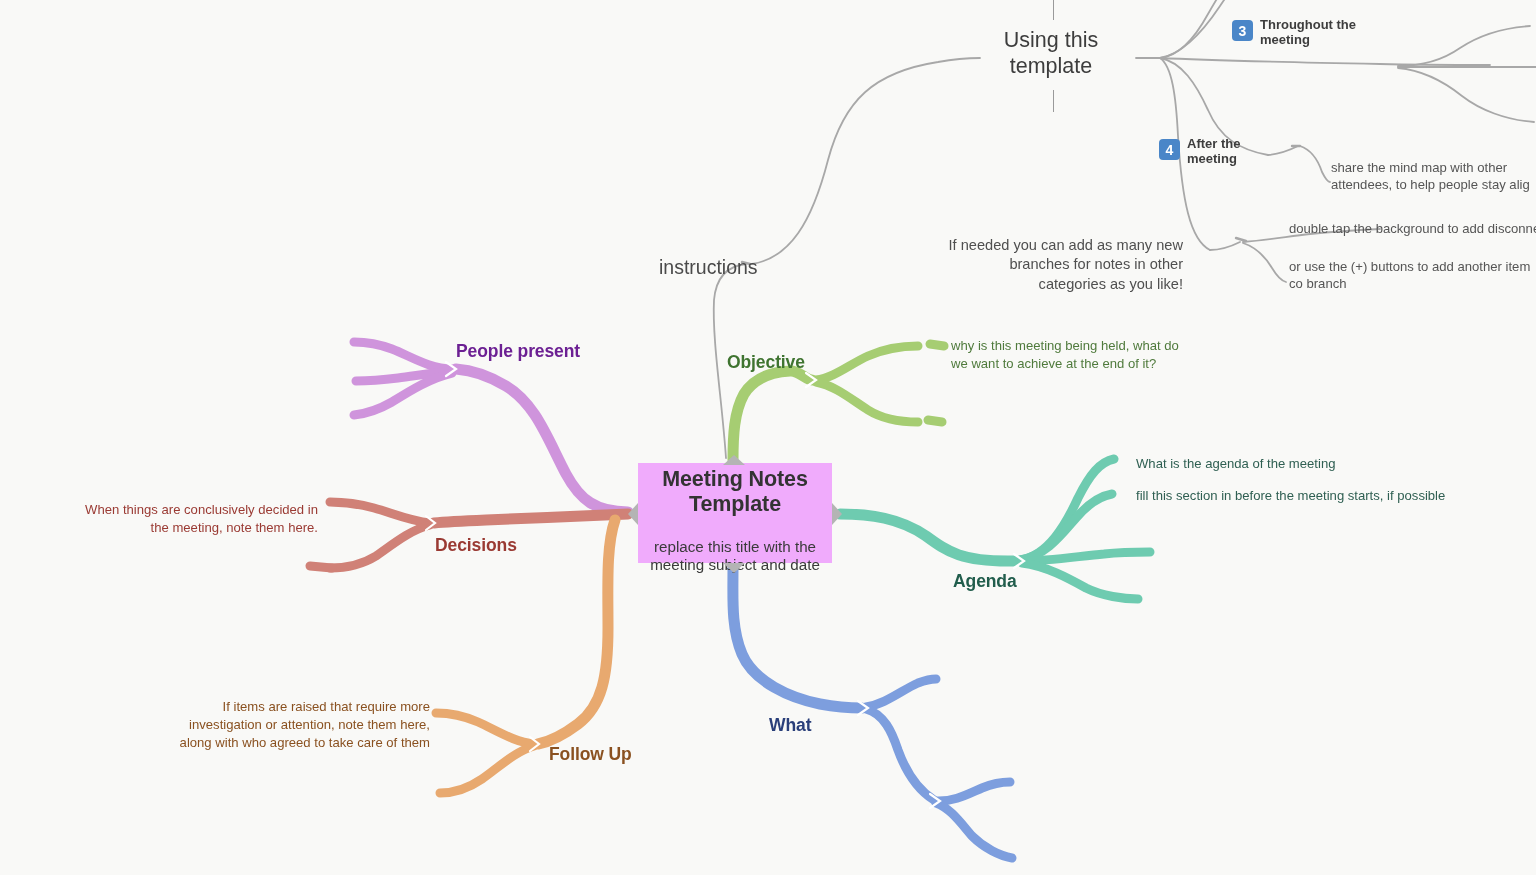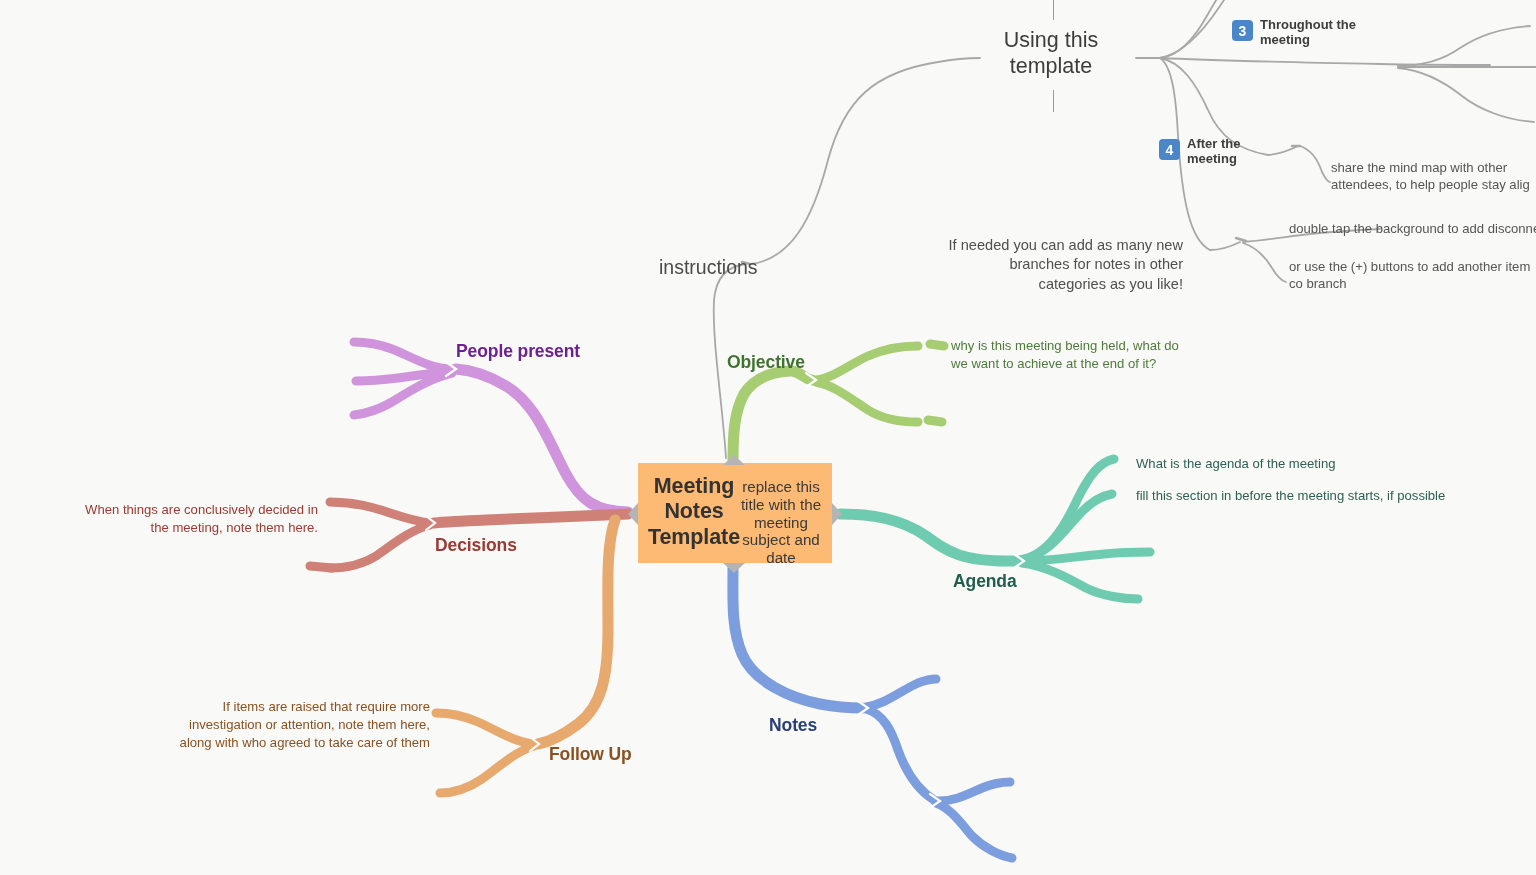--- a/index.html
+++ b/index.html
@@ -26,25 +26,25 @@
     height: 875px;
   }
 
   
   .center-node {
     position: absolute;
     left: 638px;
     top: 463px;
     width: 194px;
     height: 100px;
-    background: #fdba74;
+    background: #f0abfc;
     display: flex;
-    flex-direction: row;
+    flex-direction: column;
     align-items: center;
-    justify-content: flex-end;
+    justify-content: flex-start;
     text-align: center;
     box-sizing: border-box;
     padding: 4px 10px 6px 10px;
     z-index: 6;
   }
   .center-title {
     font-size: 21.5px;
     font-weight: bold;
     color: #333333;
     line-height: 1.17;
@@ -314,21 +314,21 @@
   <div class="lbl lbl-main lbl-people">People present</div>
 
   <div class="lbl lbl-main lbl-decision">Decisions</div>
 
   <div class="lbl lbl-main lbl-followup">Follow Up</div>
 
   <div class="lbl lbl-main lbl-objective">Objective</div>
 
   <div class="lbl lbl-main lbl-agenda">Agenda</div>
 
-  <div class="lbl lbl-main lbl-notes">Notes</div>
+  <div class="lbl lbl-main lbl-notes">What</div>
 
   <div class="leaf leaf-left leaf-decision">When things are conclusively decided in the meeting, note them here.</div>
 
   <div class="leaf leaf-left leaf-followup">If items are raised that require more investigation or attention, note them here, along with who agreed to take care of them</div>
 
   <div class="leaf leaf-right leaf-objective">why is this meeting being held, what do we want to achieve at the end of it?</div>
 
   <div class="leaf leaf-right leaf-agenda1">What is the agenda of the meeting</div>
 
   <div class="leaf leaf-right leaf-agenda2">fill this section in before the meeting starts, if possible</div>

